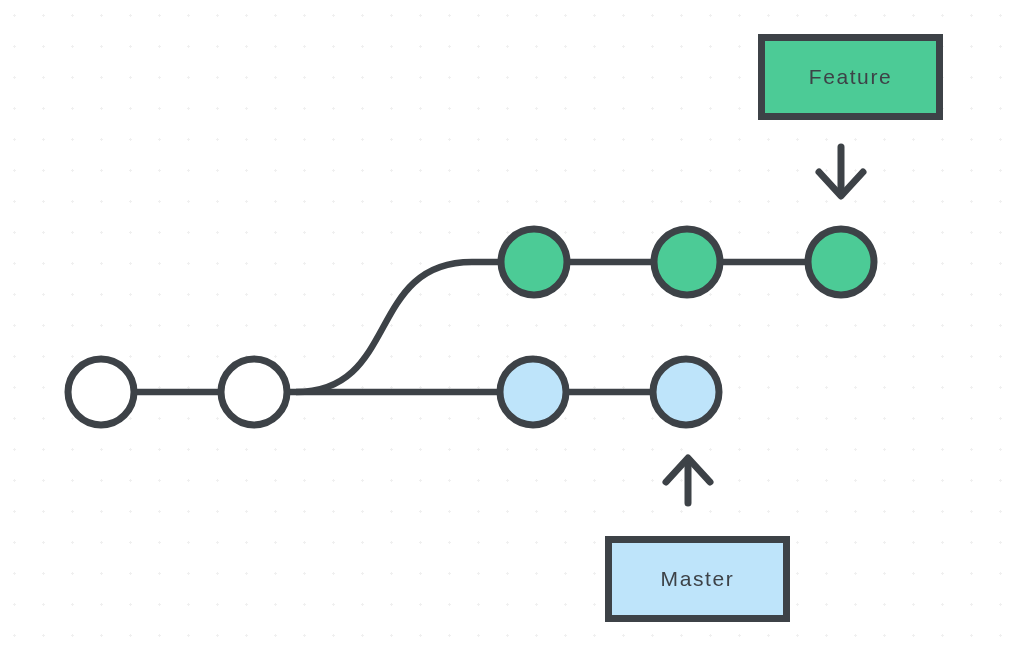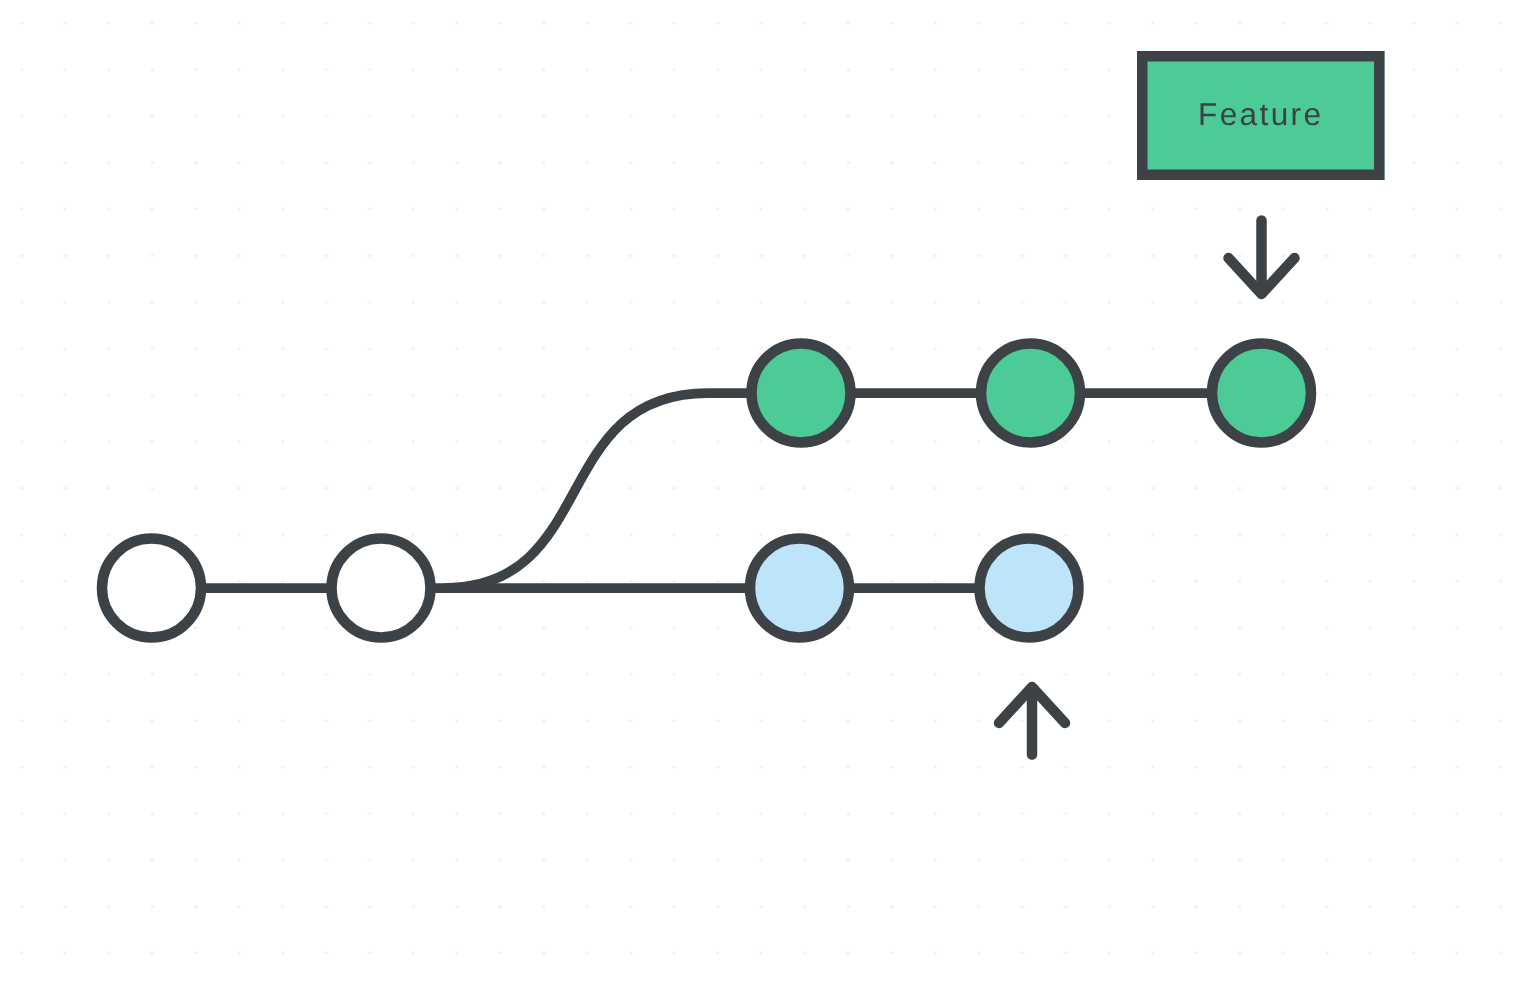--- a/index.html
+++ b/index.html
@@ -19,21 +19,21 @@
     position:relative;width:1024px;height:655px;
     background-color:var(--bg);
     background-image:radial-gradient(#f0f0f0 1px, transparent 1.2px);
     background-size:29px 31px;
   }
   svg.diagram{position:absolute;left:0;top:0;}
   .stroke{stroke:var(--ink);fill:none;}
   .line{stroke-width:6.5;}
   .arrow{stroke-width:7;stroke-linecap:round;stroke-linejoin:round;}
   .label-box{
-    position:absolute;width:165px;height:86px;
+    position:absolute;width:185px;height:86px;
     border:7px solid var(--ink);
     display:flex;align-items:center;justify-content:center;
   }
   .feature-box{left:758px;top:34px;background:var(--feature);}
   .master-box{left:605px;top:536px;background:var(--master);}
   .label-text{
     color:var(--ink);font-size:21px;letter-spacing:1.6px;
     font-weight:500;
   }
 </style>
@@ -68,14 +68,17 @@
     <g class="stroke arrow">
       <path d="M 688 503 V 462"></path>
       <path d="M 666 482 L 688 458 L 710 482"></path>
     </g>
   </svg>
 
   <div class="label-box feature-box">
     <span class="label-text">Feature</span>
   </div>
 
+  <div class="label-box master-box">
+    <span class="label-text">Master</span>
+  </div>
 
 </div>
 
 </body></html>

